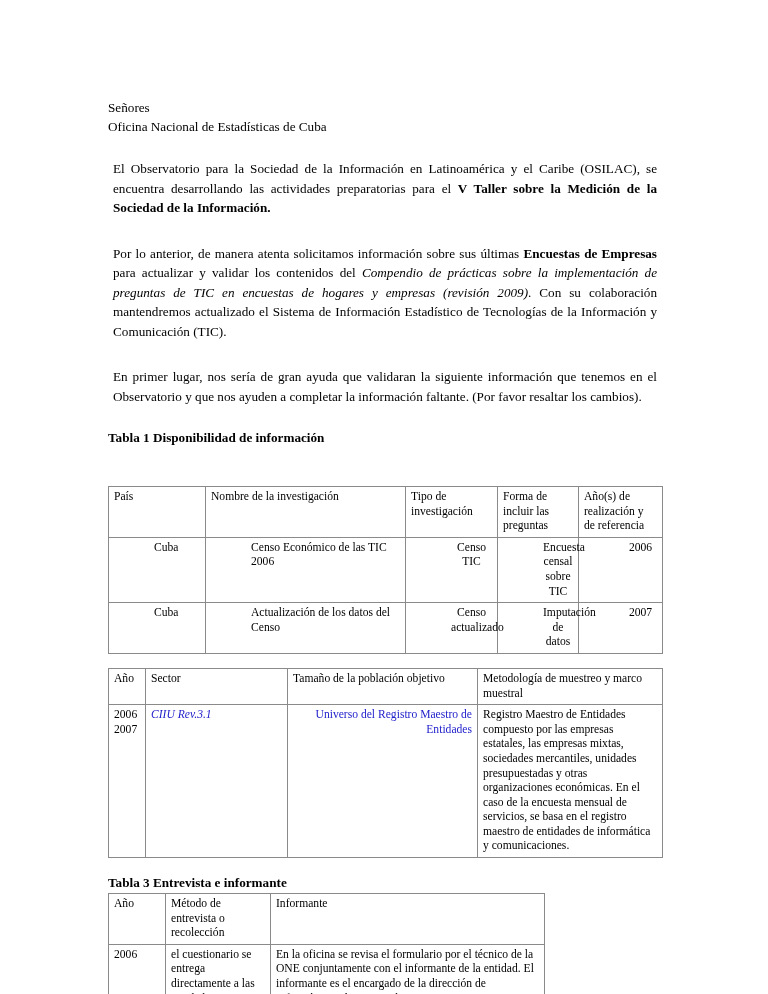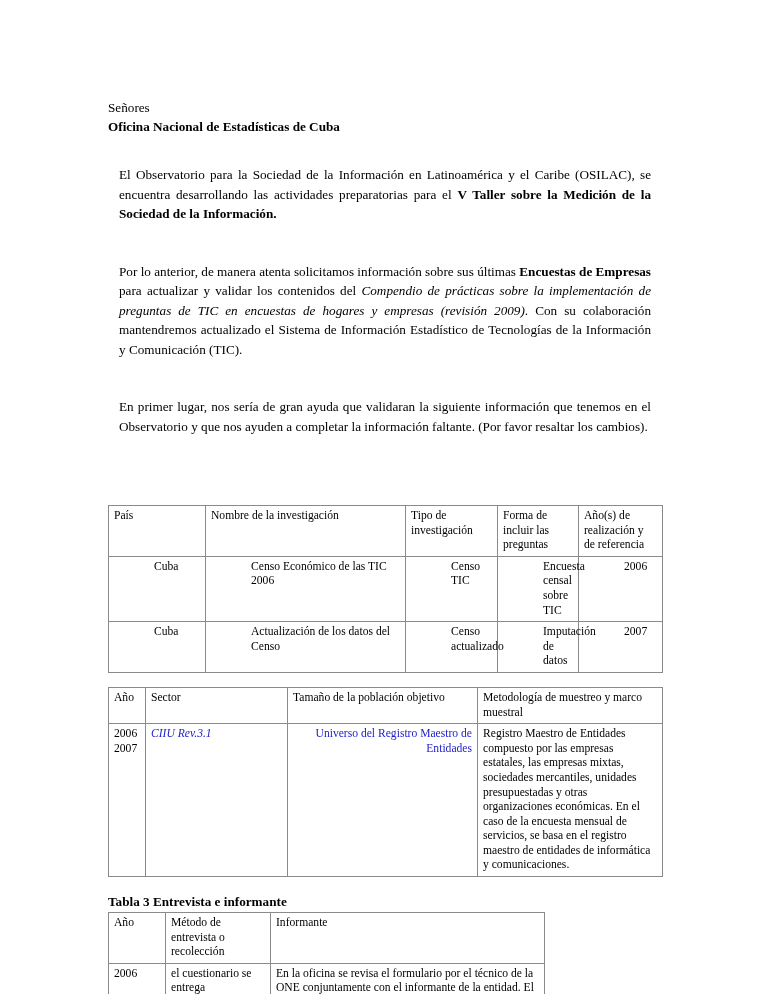--- a/index.html
+++ b/index.html
@@ -30,28 +30,28 @@
     top: 98px;
     width: 554px;
   }
 
   
   .addr-line {
     font-size: 13.2px;
     line-height: 19px;
     text-align: left;
   }
-  .addr-line.bold { font-weight: bold; }
+  .addr-line.bold { font-weight: normal; }
 
   p.para {
     font-size: 13.2px;
     line-height: 19.5px;
     text-align: justify;
     text-justify: inter-word;
-    margin: 11px;
+    margin: 5px;
   }
   .gap-18 { height: 18px; }
   .gap-14 { height: 14px; }
   .gap-16 { height: 16px; }
 
   .b { font-weight: bold; }
   .i { font-style: italic; }
 
   h2.table-title {
     font-size: 13.2px;
@@ -67,21 +67,21 @@
     line-height: 14.6px;
     table-layout: fixed;
   }
   table.doc-table td {
     border: 1px solid #8a8a8a;
     padding: 3px 5px;
     vertical-align: top;
     font-weight: normal;
   }
   td.vmid { vertical-align: middle; }
-  td.ctr  { text-align: left; }
+  td.ctr  { text-align: center; }
   td.blue-italic {
     color: #2222cc;
     font-style: italic;
     font-weight: bold;
     vertical-align: middle;
     margin-top: 17px;
   }
   td.blue-bold {
     color: #2222cc;
     font-weight: bold;
@@ -128,20 +128,21 @@
     <div class="gap-16"></div>
 
     <p class="para"><span>Por lo anterior, de manera atenta solicitamos información sobre sus últimas </span><span class="b">Encuestas de Empresas</span><span> para actualizar y validar los contenidos del </span><span class="i">Compendio de prácticas sobre la implementación de preguntas de TIC en encuestas de hogares y empresas (revisión 2009)</span><span>. Con su colaboración mantendremos actualizado el Sistema de Información Estadístico de Tecnologías de la Información y Comunicación (TIC).</span></p>
 
     <div class="gap-16"></div>
 
     <p class="para">En primer lugar, nos sería de gran ayuda que validaran la siguiente información que tenemos en el Observatorio y que nos ayuden a completar la información faltante. (Por favor resaltar los cambios).</p>
 
     <div class="gap-18"></div>
 
+    <h2 class="table-title">Tabla 1 Disponibilidad de información</h2>
     <table id="table1" class="doc-table">
       <colgroup>
         <col class="c1">
           <col class="c2">
           <col class="c3">
           <col class="c4">
           <col class="c5">
       </colgroup>
       <tbody>
         <tr class="hdr">

